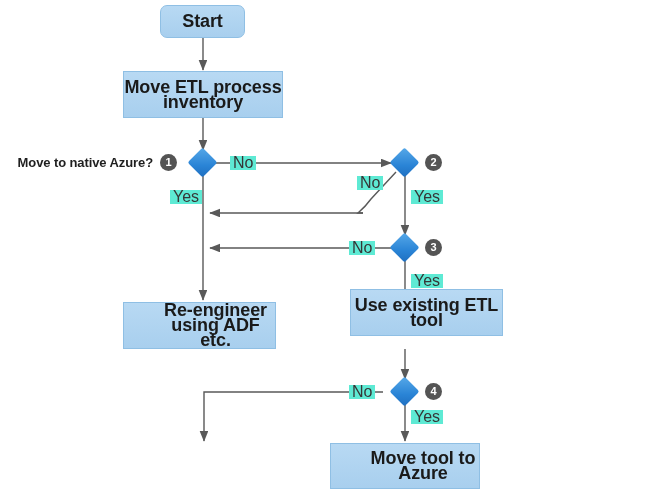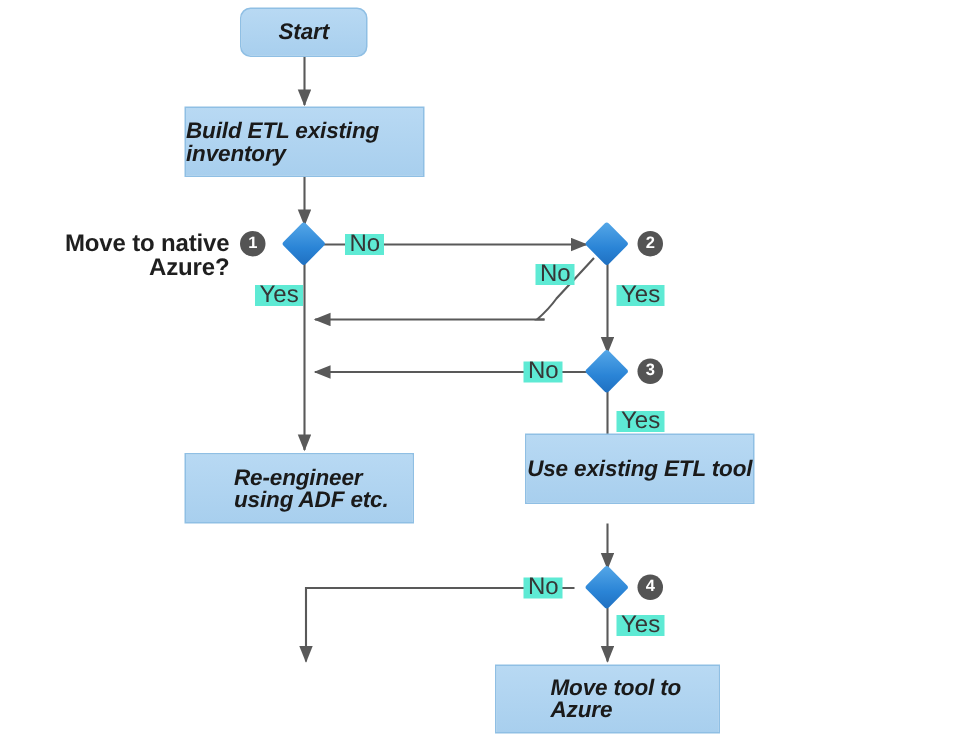--- a/index.html
+++ b/index.html
@@ -12,26 +12,26 @@
   }
   #flow-root{position:absolute;left:0;top:0;width:652px;height:496px;}
   svg#edges{position:absolute;left:0;top:0;width:652px;height:496px;}
 
   .node-box{
     position:absolute;
     box-sizing:border-box;
     background:linear-gradient(180deg,#b8d9f3 0%,#a8cfee 100%);
     border:1px solid #8fbfe4;
     display:flex;align-items:center;justify-content:center;
+    text-align:center;
     color:#1a1a1a;
     font-weight:bold;
-    font-size:15px;
+    font-size:18px;
     line-height:15px;
     letter-spacing:-0.1px;
-    font-style:italic;
   }
   .node-box.rounded{border-radius:7px;}
 
   .diamond{
     position:absolute;
     width:21px;height:21px;
     background:linear-gradient(135deg,#56a8e8 0%,#2a84d6 60%,#1f6fc0 100%);
     transform:rotate(45deg);
     border-radius:2px;
   }
@@ -40,21 +40,21 @@
     position:absolute;
     width:17px;height:17px;border-radius:50%;
     background:#545454;
     color:#ffffff;
     font-size:11px;font-weight:bold;
     display:flex;align-items:center;justify-content:center;
     line-height:1;
   }
   .q-label{
     position:absolute;
-    font-size:16px;
+    font-size:13px;
     font-weight:bold;
     color:#1f1f1f;
     line-height:16px;
     letter-spacing:-0.1px;
     white-space:pre-line;
   }
   .q-label.right{text-align:left;}
   .q-label.left{text-align:right;}
 
   .edge-label{
@@ -106,21 +106,21 @@
     <g stroke="#595959" stroke-width="1.4" fill="none">
       <path d="M396,172 L371,199 Q366,206 358,213 L363,213"></path>
     </g>
   </svg>
 
   <div class="node-box rounded" style="left:160px;top:5px;width:85px;height:33px;">
     <span>Start</span>
   </div>
 
   <div class="node-box" style="left:123px;top:71px;width:160px;height:47px;">
-    <span>Build ETL existing
+    <span>Move ETL process
 inventory</span>
   </div>
 
   <div class="node-box" style="left:123px;top:302px;width:153px;height:47px;padding-left:32px;">
     <span>Re-engineer using
 ADF etc.</span>
   </div>
 
   <div class="node-box" style="left:330px;top:289px;width:153px;height:47px;margin-left:20px;">
     <span>Use existing

